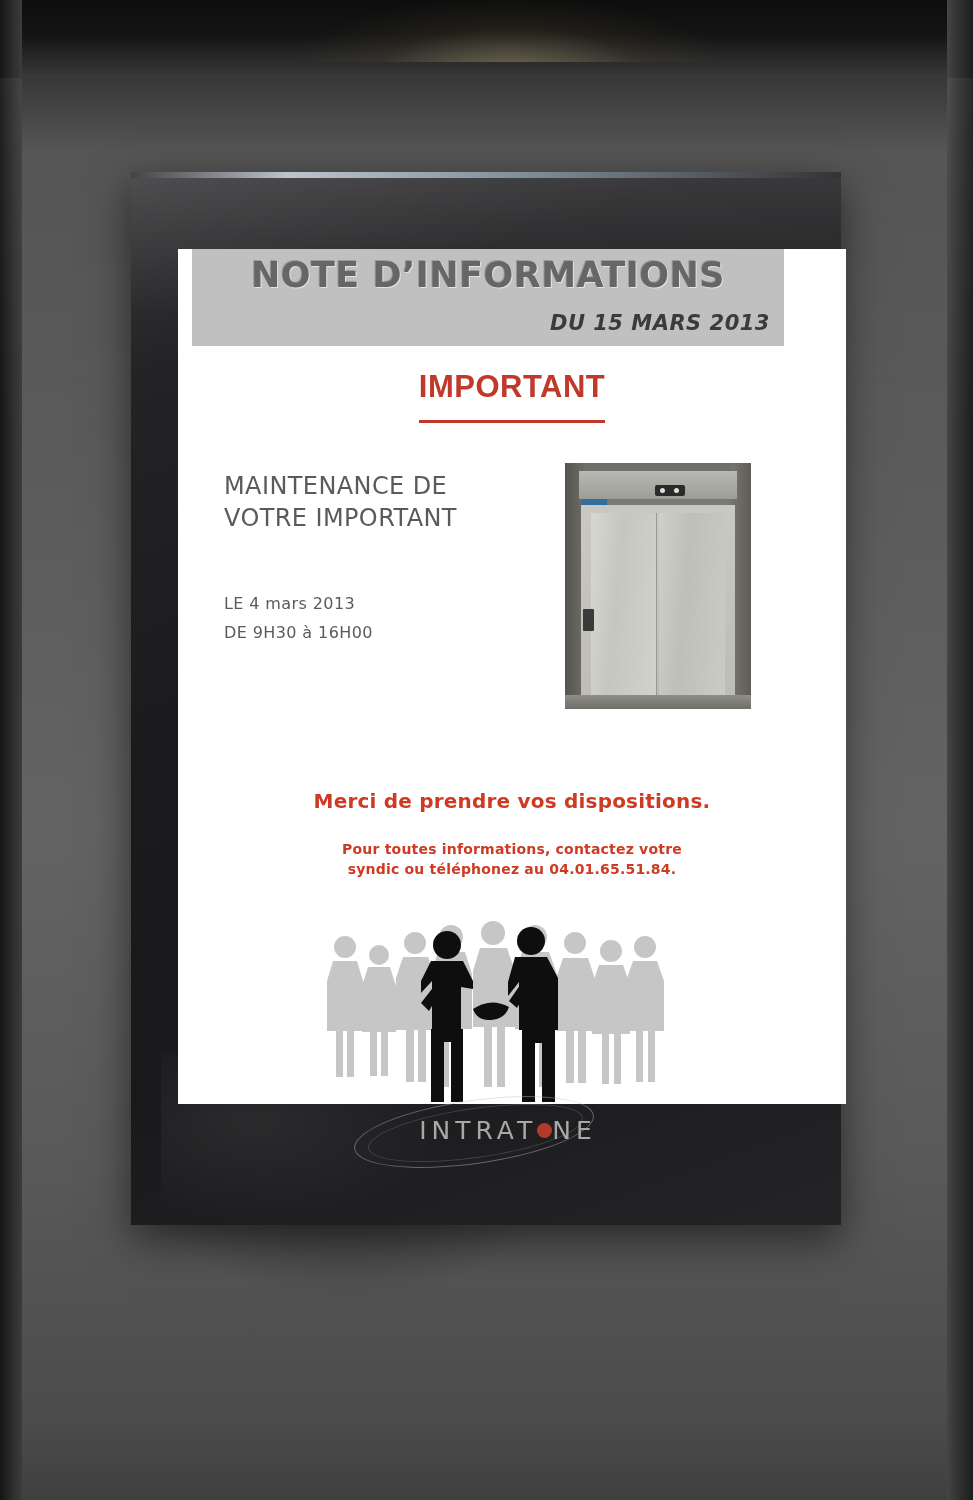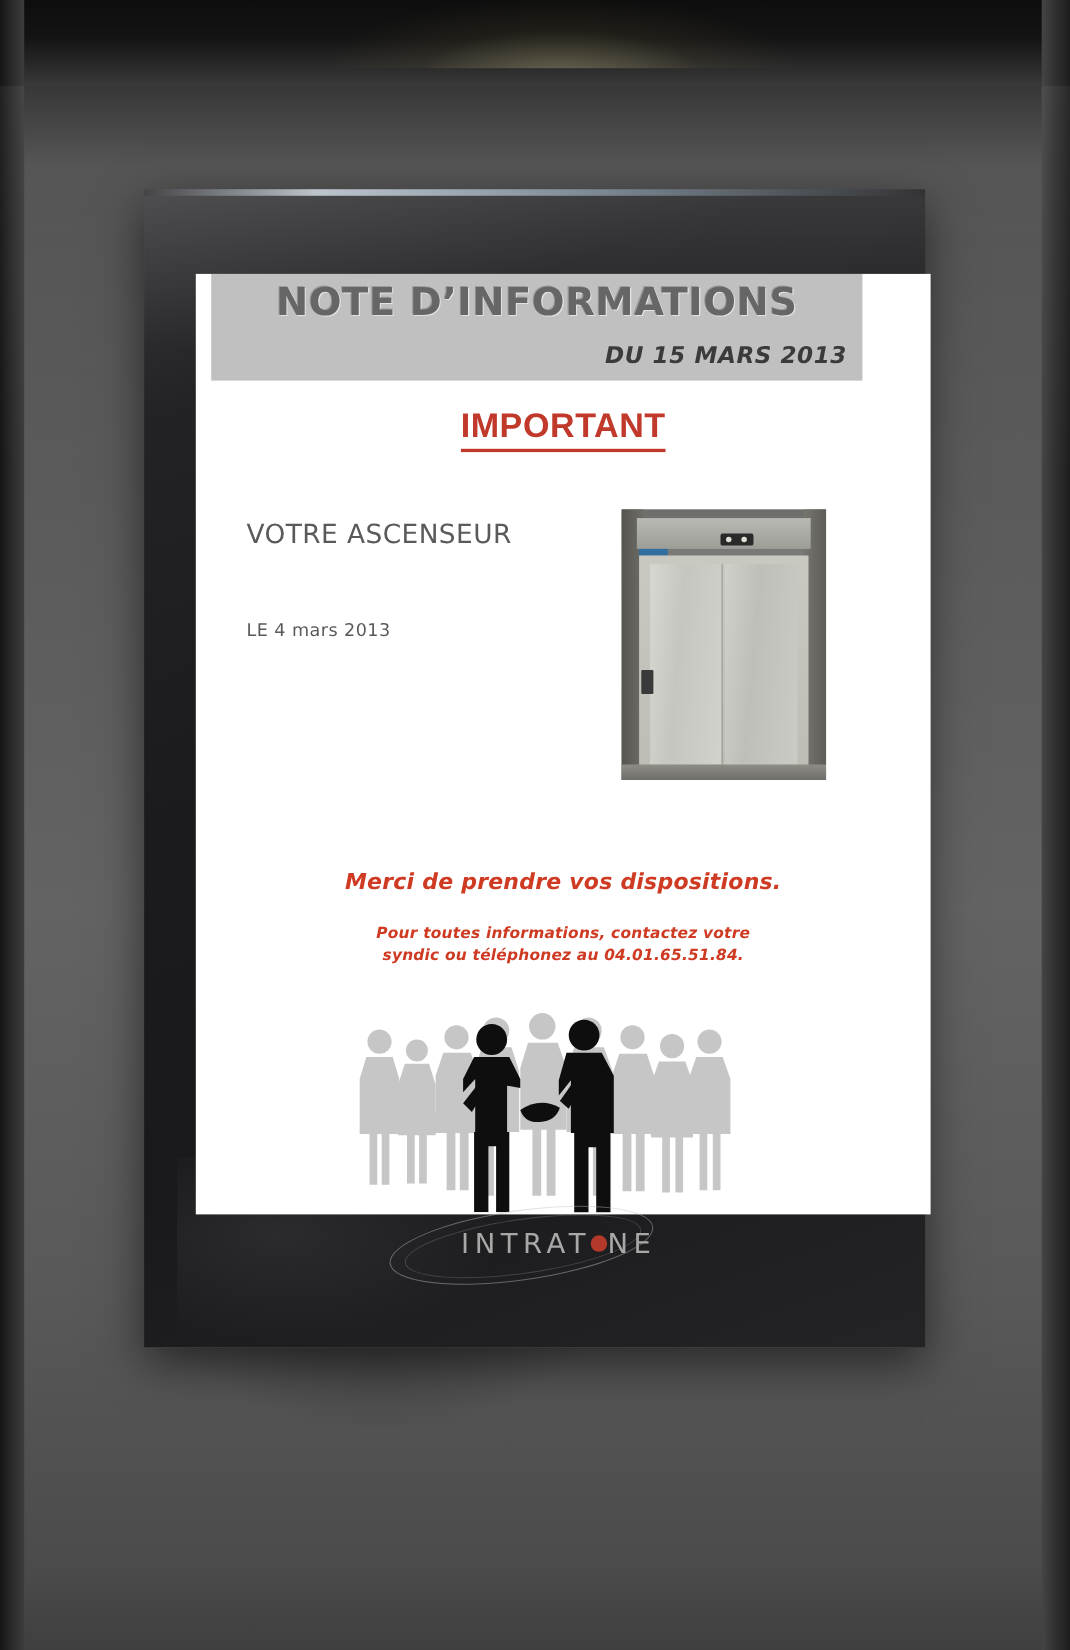--- a/index.html
+++ b/index.html
@@ -134,21 +134,21 @@
     top: 120px;
     text-align: center;
     font-family: "Liberation Sans", sans-serif;
     font-size: 31px;
     font-weight: bold;
     color: #c0392b;
     letter-spacing: 0.5px;
   }
   .important span {
     border-bottom: 3px solid #c0392b;
-    padding-bottom: 4px;
+    padding-bottom: 16px;
   }
 
   .body-text {
     position: absolute;
     left: 46px;
     top: 222px;
     width: 330px;
     font-family: "DejaVu Sans", sans-serif;
     color: #5a5a5a;
     font-size: 24px;
@@ -199,21 +199,20 @@
   .notice-red {
     position: absolute;
     left: 0; right: 0;
     top: 540px;
     text-align: center;
     color: #cf3a22;
     font-family: "DejaVu Sans", sans-serif;
     font-weight: bold;
     font-size: 20px;
     letter-spacing: 0.2px;
-    font-style: italic;
   }
   .notice-red .l2 {
     margin-top: 26px;
     line-height: 1.45;
     font-size: 14px;
   }
 
   
   .people {
     position: absolute;
@@ -289,23 +288,25 @@
       <div class="poster-header">
         <div class="poster-title">NOTE D’INFORMATIONS</div>
         <div class="poster-date">DU 15 MARS 2013</div>
       </div>
 
       <div class="important">
         <span>IMPORTANT</span>
       </div>
 
       <div class="body-text">
-        <div class="line2">VOTRE ASCENSEUR</div>
+        <div class="line1">MAINTENANCE DE</div>
+        <div class="line2">VOTRE IMPORTANT</div>
         <div class="sched">
           <div>LE 4 mars 2013</div>
+          <div>DE 9H30 à 16H00</div>
         </div>
       </div>
 
       <div class="elevator-photo">
         <div class="ev-wallL"></div>
         <div class="ev-wallR"></div>
         <div class="ev-lintel">
           <div class="ev-indicator">
             <i class="ev-ind-a"></i>
               <i class="ev-ind-b"></i>

